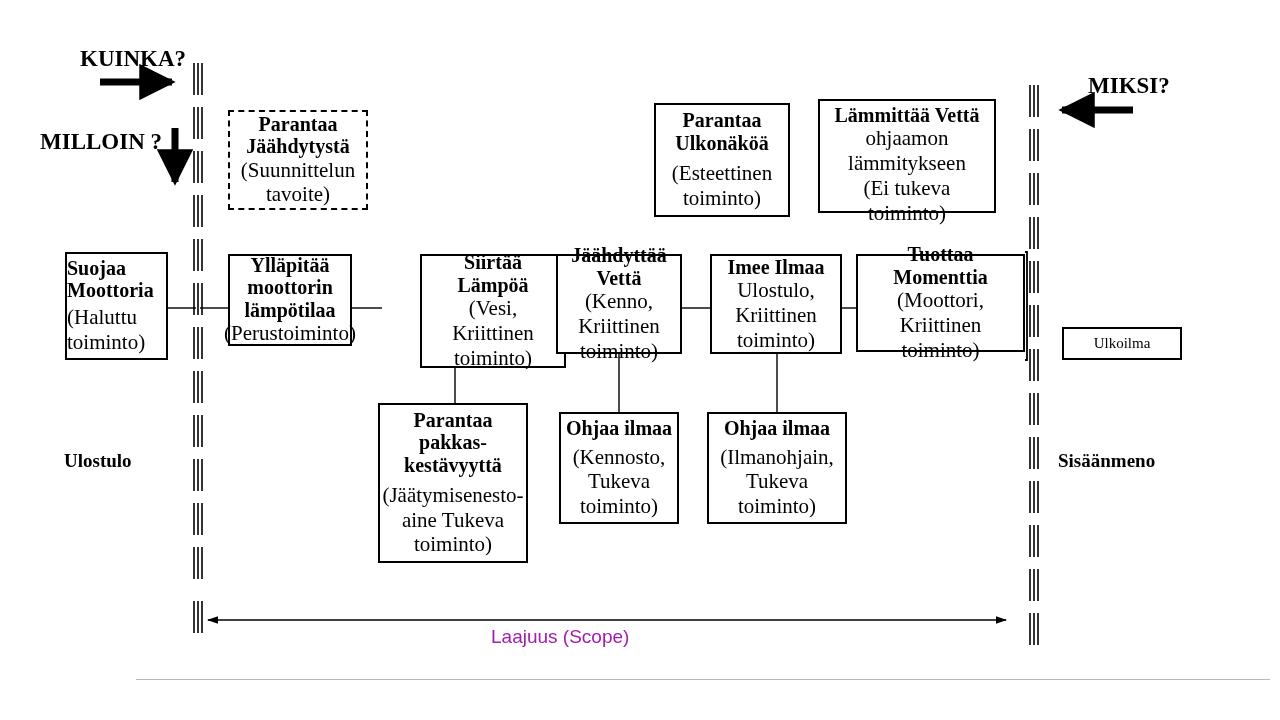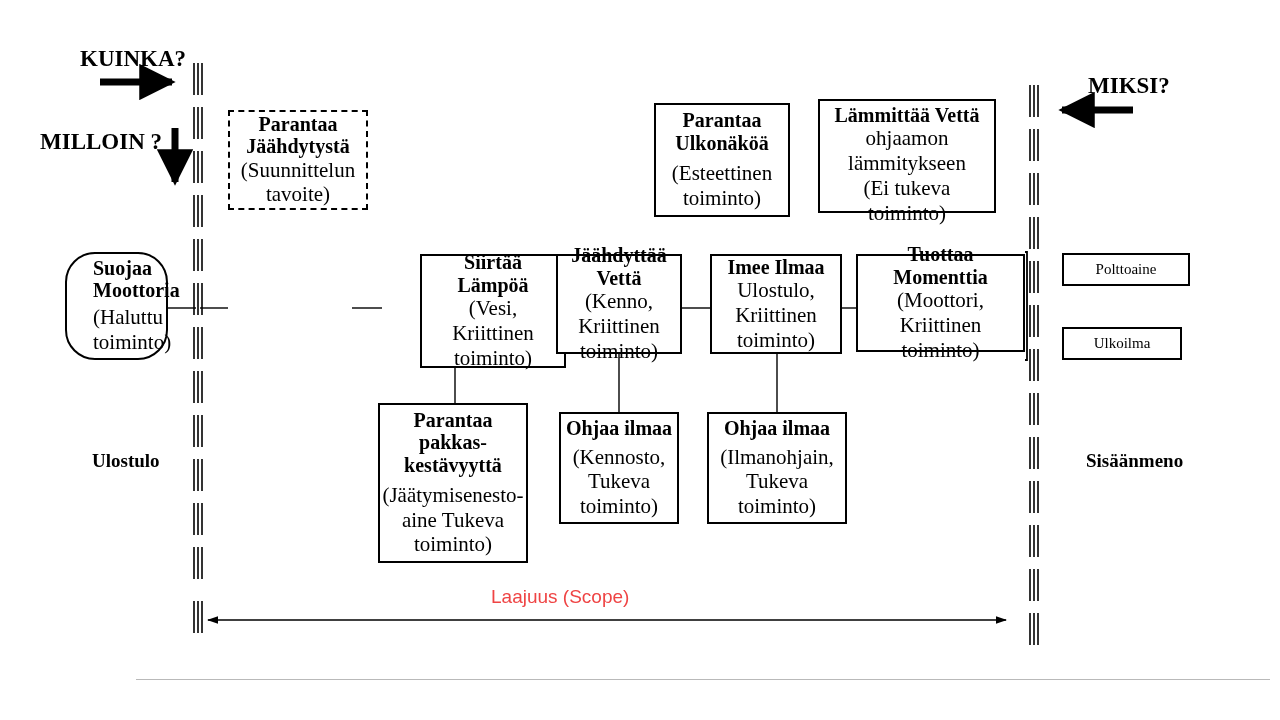--- a/index.html
+++ b/index.html
@@ -49,41 +49,41 @@
     line-height: 1.18;
   }
   .gap {
     height: 7px;
   }
 
   
   .node.left-align {
     align-items: flex-start;
     text-align: center;
-    padding-left: 26px;
-    border-radius: 30px;
+    padding-left: 0;
   }
 
   
   .biglabel {
     position: absolute;
     font-family: "Liberation Serif", serif;
     font-weight: bold;
     white-space: nowrap;
   }
   .biglabel.huge { font-size: 23px; }
-  .biglabel.mid  { font-size: 19px; margin-left: 28px; }
+  .biglabel.mid  { font-size: 19px; }
 
   
   .scope-caption {
     position: absolute;
     font-family: "Liberation Sans", sans-serif;
     font-size: 19px;
     white-space: nowrap;
-    color: #ef4444;
+    color: #a21caf;
+    margin-top: 40px;
   }
 
   
   .minibox {
     position: absolute;
     box-sizing: border-box;
     border: 2px solid #000000;
     background: #ffffff;
     display: flex;
     align-items: center;
@@ -275,20 +275,27 @@
   </div>
 
   <div class="node fbox left-align" style="left:65px; top:252px; width:103px; height:108px;">
     <div class="ftitle">Suojaa</div>
     <div class="ftitle">Moottoria</div>
     <div class="gap"></div>
     <div class="fsub">(Haluttu</div>
     <div class="fsub">toiminto)</div>
   </div>
 
+  <div class="node fbox" style="left:228px; top:254px; width:124px; height:92px;">
+    <div class="ftitle">Ylläpitää</div>
+    <div class="ftitle">moottorin</div>
+    <div class="ftitle">lämpötilaa</div>
+    <div class="gap"></div>
+    <div class="fsub">(Perustoiminto)</div>
+  </div>
 
   <div class="node fbox" style="left:382px; top:254px; width:146px; height:114px;margin-left:38px;">
     <div class="ftitle">Siirtää</div>
     <div class="ftitle">Lämpöä</div>
     <div class="fsub">(Vesi,</div>
     <div class="fsub">Kriittinen</div>
     <div class="fsub">toiminto)</div>
   </div>
 
   <div class="node fbox" style="left:556px; top:254px; width:126px; height:100px;">
@@ -348,23 +355,20 @@
   </div>
 
   <div class="node fbox" style="left:707px; top:412px; width:140px; height:112px;">
     <div class="ftitle">Ohjaa ilmaa</div>
     <div class="gap"></div>
     <div class="fsub">(Ilmanohjain,</div>
     <div class="fsub">Tukeva</div>
     <div class="fsub">toiminto)</div>
   </div>
 
-  <div class="minibox" style="left:1062px; top:253px; width:128px; height:33px;">
-    <span>Polttoaine</span>
-  </div>
 
   <div class="minibox" style="left:1062px; top:327px; width:120px; height:33px;">
     <span>Ulkoilma</span>
   </div>
 
   <div id="footer-rule"></div>
 
 
 </div>
 

